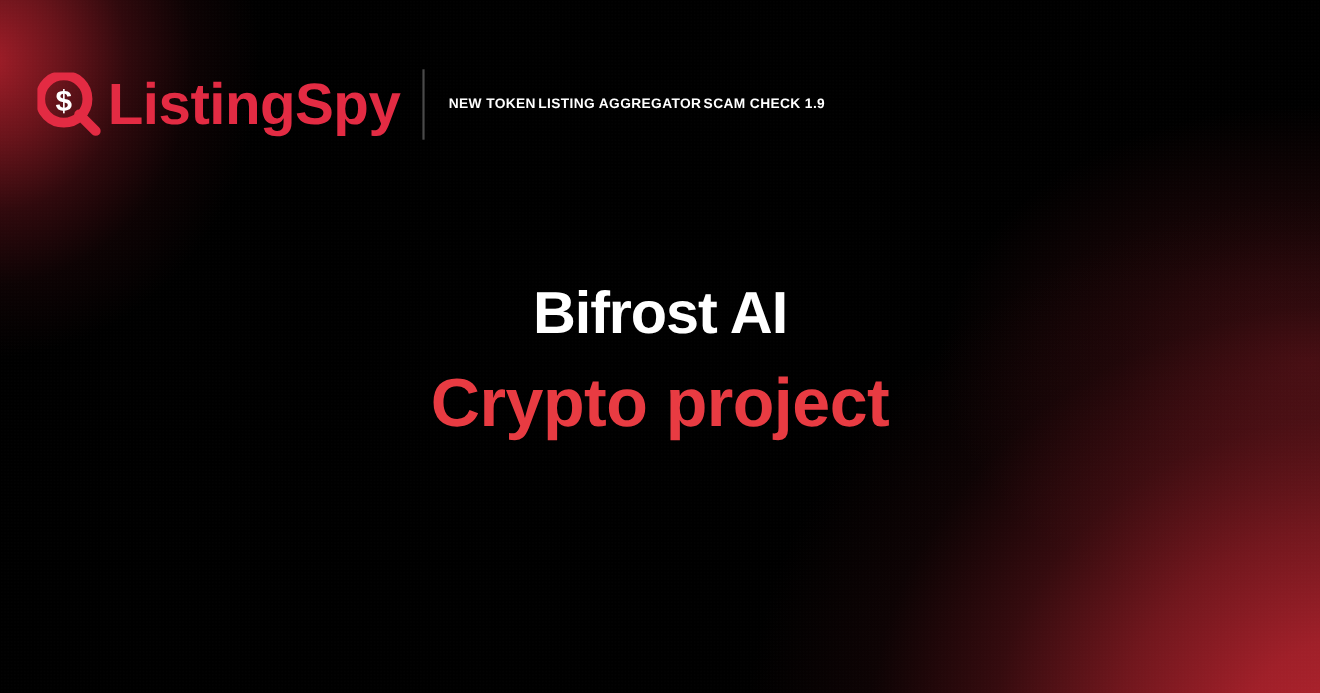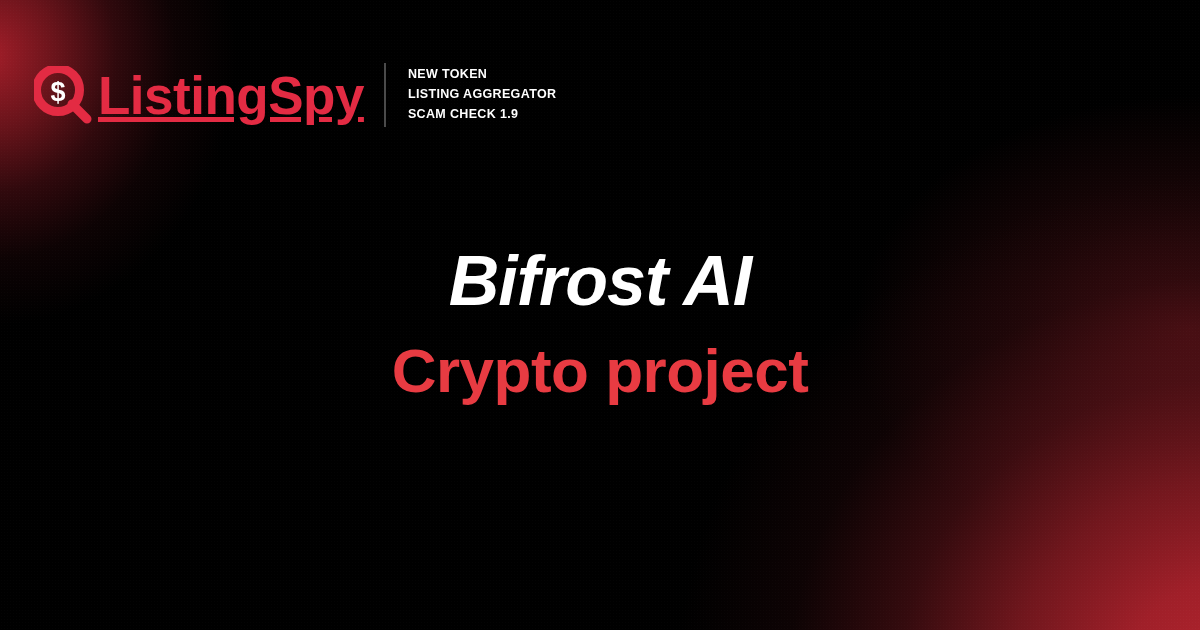--- a/index.html
+++ b/index.html
@@ -68,32 +68,30 @@
     display: block;
   }
   .wordmark {
     margin-left: 6px;
     font-size: 53px;
     font-weight: 700;
     letter-spacing: -0.5px;
     line-height: 1;
     color: #E32B43;
     white-space: nowrap;
-    text-decoration: underline;
   }
   .divider {
     width: 2px;
     height: 64px;
     background: #4a4a4a;
     margin: 0 22px 0 20px;
     flex: 0 0 2px;
   }
   .tagline {
     display: flex;
-    flex-direction: column;
     justify-content: center;
     gap: 2px;
   }
   .tagline-line {
     color: #ffffff;
     font-size: 12.5px;
     font-weight: 700;
     letter-spacing: 0.35px;
     line-height: 1.42;
     white-space: nowrap;
@@ -102,27 +100,26 @@
   
   .center {
     position: absolute;
     left: 0;
     right: 0;
     top: 246px;
     text-align: center;
   }
   .project-title {
     color: #ffffff;
-    font-size: 70px;
+    font-size: 54px;
     font-weight: 700;
     line-height: 1.0;
     letter-spacing: -1px;
-    margin: 0;
+    margin: 12px;
     white-space: nowrap;
-    font-style: italic;
   }
   .project-subtitle {
     color: #E83B42;
     font-size: 62px;
     font-weight: 700;
     line-height: 1.0;
     letter-spacing: -0.5px;
     margin: 24px 0 0 0;
     white-space: nowrap;
     text-align: center;

